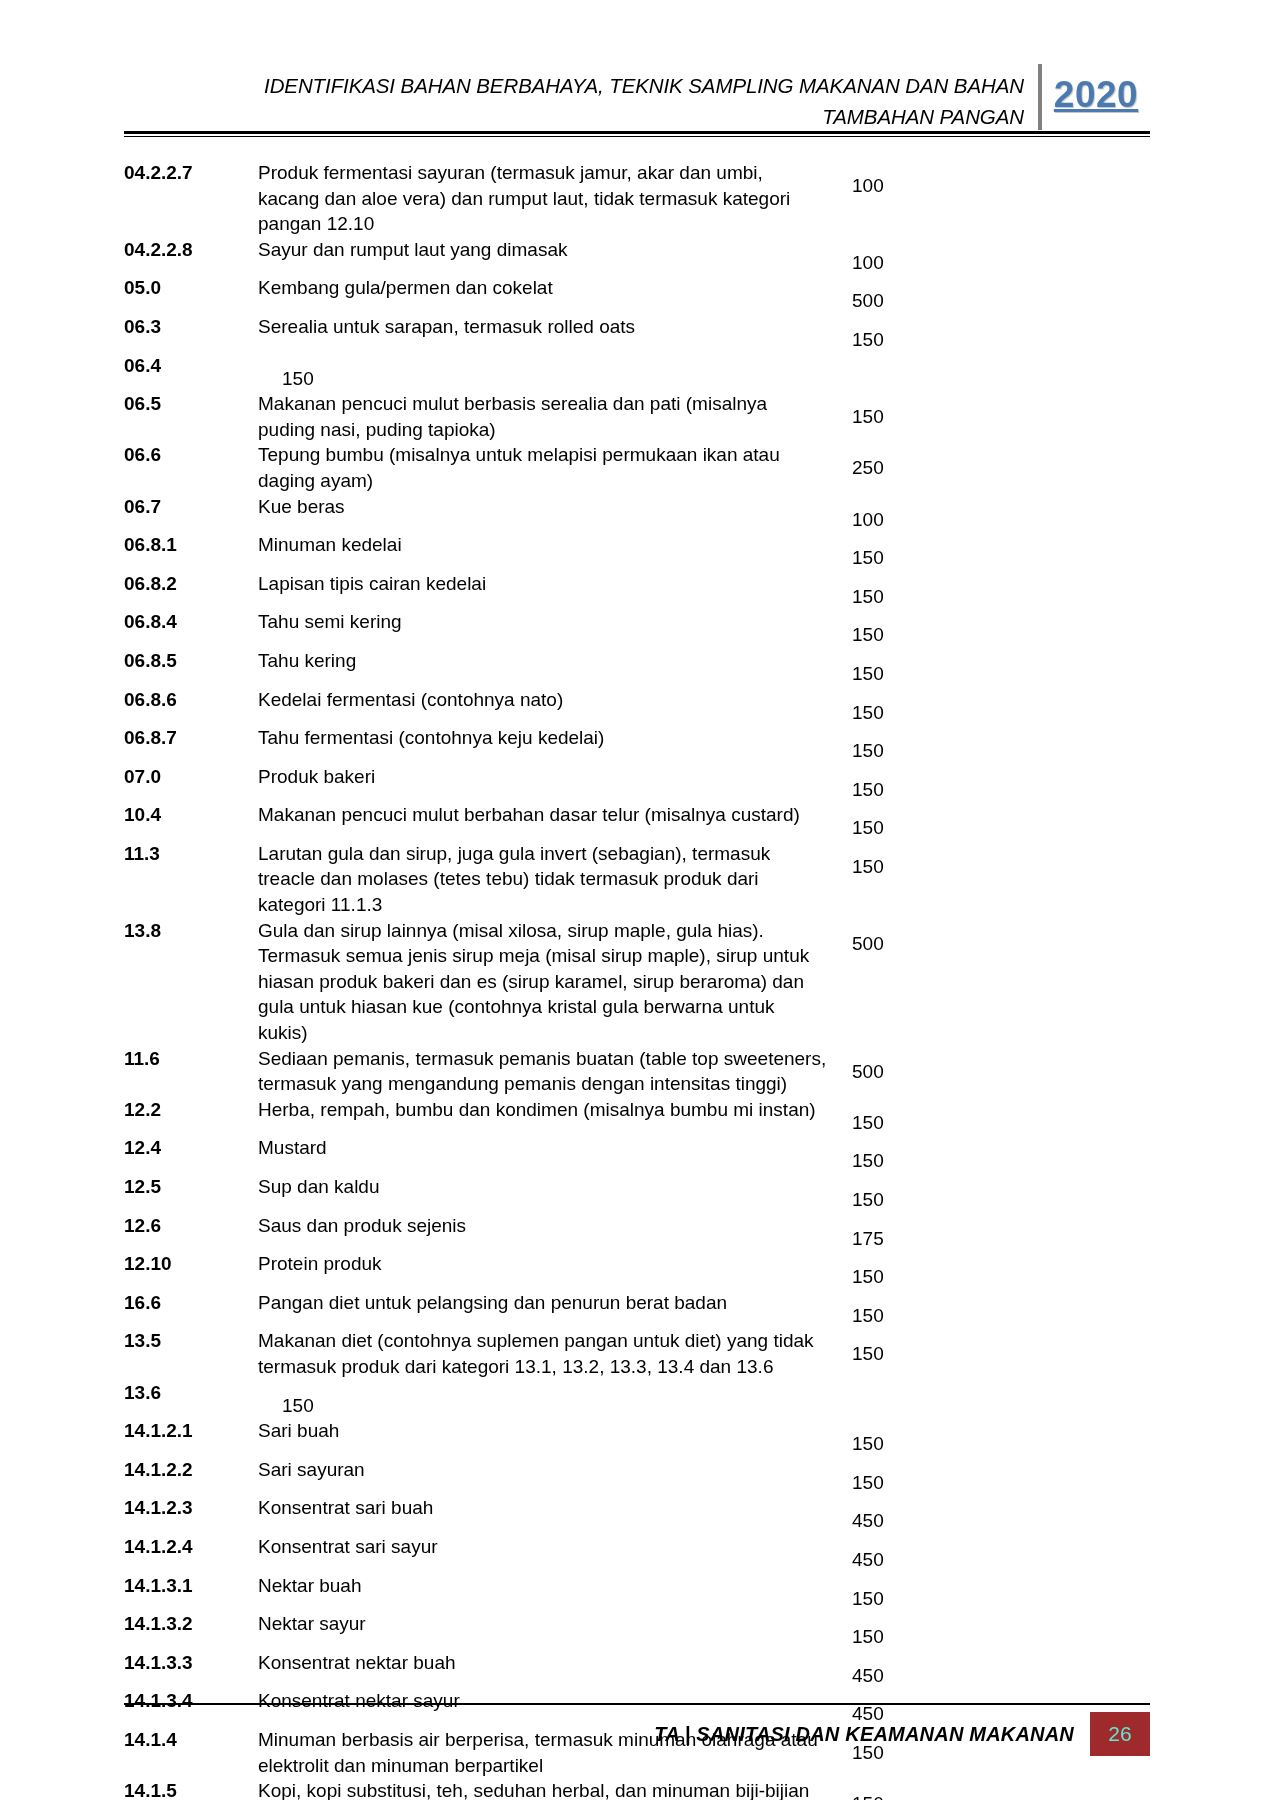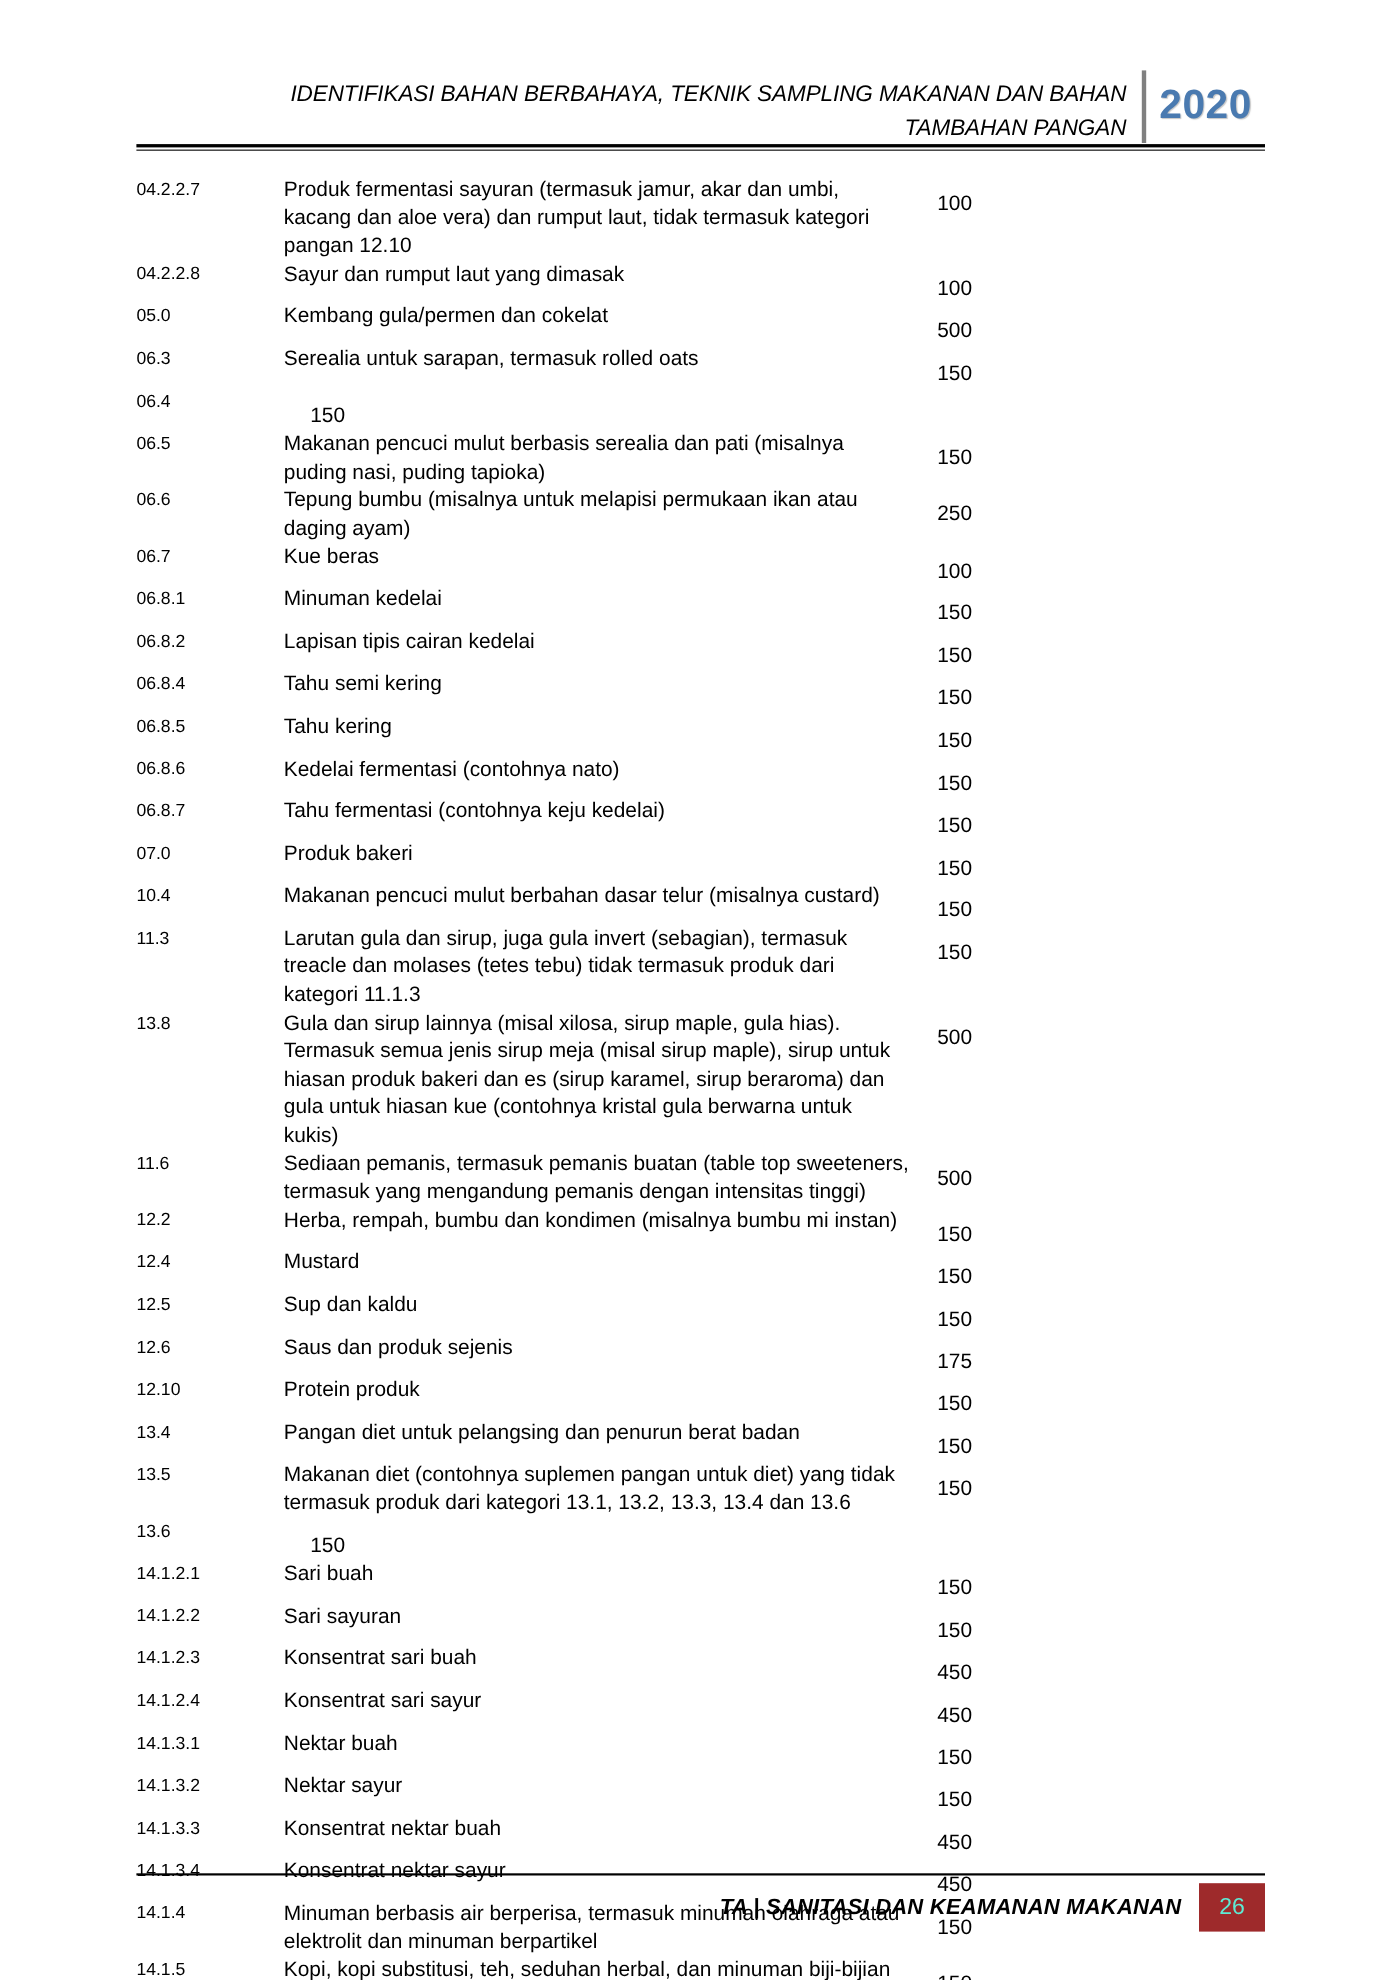--- a/index.html
+++ b/index.html
@@ -60,20 +60,21 @@
     flex: 0 0 auto;
     width: 108px;
     text-align: center;
     font-size: 37px;
     font-weight: bold;
     color: #4a7ab0;
     text-shadow: 1px 1px 1px rgba(150,150,150,0.55);
     letter-spacing: 0.5px;
     padding-top: 16px;
     box-sizing: border-box;
+    text-decoration: underline;
   }
   .header-bottom-rule {
     position: absolute;
     left: 124px;
     top: 131px;
     width: 1026px;
     height: 3px;
     background: #000;
   }
   .header-bottom-rule2 {
@@ -92,23 +93,24 @@
     top: 160px;
     width: 1026px;
   }
   .row {
     display: flex;
     align-items: flex-start;
     width: 100%;
   }
   .col-code {
     flex: 0 0 134px;
-    font-size: 16px;
+    font-size: 19px;
     line-height: 25.6px;
     white-space: nowrap;
+    font-weight: bold;
   }
   .col-desc {
     flex: 0 0 570px;
     font-size: 19px;
     line-height: 25.6px;
   }
   .col-val {
     flex: 0 0 auto;
     width: 180px;
     padding-left: 24px;
@@ -286,21 +288,21 @@
         <div class="col-code">12.6</div>
         <div class="col-desc">Saus dan produk sejenis</div>
         <div class="col-val">175</div>
       </div>
       <div class="row">
         <div class="col-code">12.10</div>
         <div class="col-desc">Protein produk</div>
         <div class="col-val">150</div>
       </div>
       <div class="row">
-        <div class="col-code">13.4</div>
+        <div class="col-code">16.6</div>
         <div class="col-desc">Pangan diet untuk pelangsing dan penurun berat badan</div>
         <div class="col-val">150</div>
       </div>
       <div class="row">
         <div class="col-code">13.5</div>
         <div class="col-desc">Makanan diet (contohnya suplemen pangan untuk diet) yang tidak termasuk produk dari kategori 13.1, 13.2, 13.3, 13.4 dan 13.6</div>
         <div class="col-val">150</div>
       </div>
       <div class="row">
         <div class="col-code">13.6</div>

